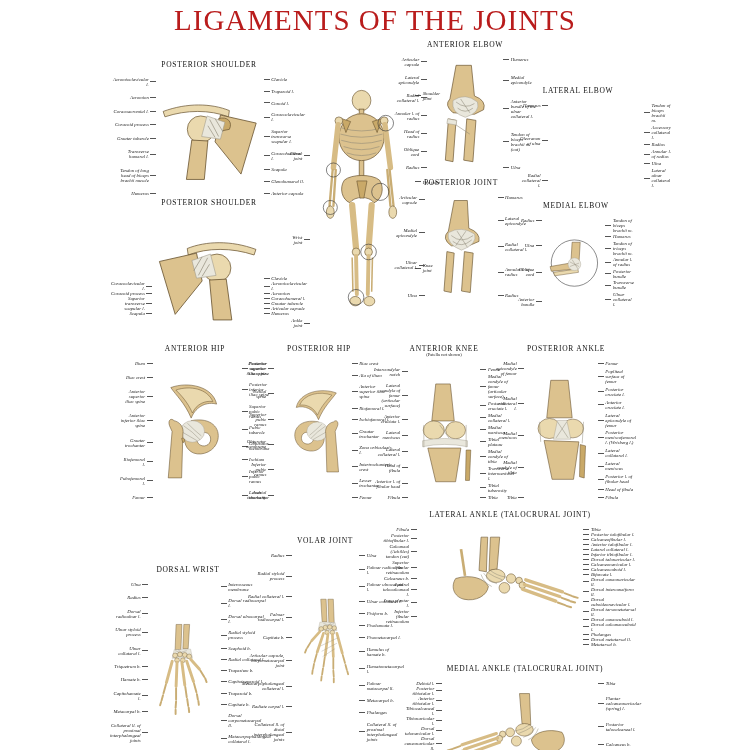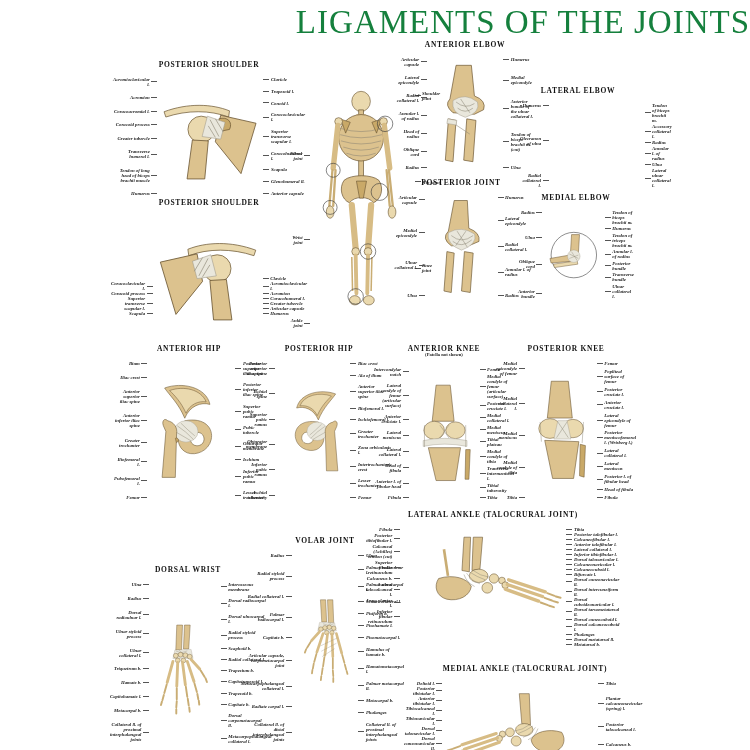--- a/index.html
+++ b/index.html
@@ -1,21 +1,21 @@
 <!DOCTYPE html>
 <html><head>
 <meta charset="utf-8">
 <style>
   html,body{margin:0;padding:0;}
   body{width:750px;height:750px;background:#ffffff;position:relative;overflow:hidden;
        font-family:"Liberation Serif",serif;}
   #poster{position:absolute;inset:0;background:#fff;}
-  .main-title{position:absolute;top:4px;left:0;right:0;text-align:right;
-      font-size:33px;letter-spacing:1px;color:#15803d;font-weight:400;}
-  .sec{position:absolute;display:flex;align-items:stretch;padding-top:11px;box-sizing:border-box;font-weight:bold;}
+  .main-title{position:absolute;top:4px;left:0;right:0;text-align:center;
+      font-size:29px;letter-spacing:1px;color:#b91c1c;font-weight:400;}
+  .sec{position:absolute;display:flex;align-items:stretch;padding-top:11px;box-sizing:border-box;}
   .sec-title{position:absolute;top:0;left:0;right:0;text-align:center;
       font-size:7.5px;letter-spacing:.7px;color:#111;white-space:nowrap;}
   .sec-sub{position:absolute;top:8px;left:0;right:0;text-align:center;
       font-size:4.6px;color:#222;}
   .col{display:flex;flex-direction:column;justify-content:space-between;
       box-sizing:border-box;padding:6px 0;z-index:2;}
   .col.left{width:29%;align-items:flex-end;}
   .col.right{width:29%;align-items:flex-start;}
   .fig{flex:1 1 auto;min-width:0;z-index:1;}
   .fig svg{width:100%;height:100%;display:block;}
@@ -243,21 +243,21 @@
     </div>
     <div class="col right">
         <div class="lbl">Humerus</div>
         <div class="lbl">Lateral epicondyle</div>
         <div class="lbl">Radial collateral l.</div>
         <div class="lbl">Annular l. of radius</div>
         <div class="lbl">Radius</div>
       </div>
   </div>
 
-  <div class="sec inset" style="left:518px;top:193px;width:116px;height:112px;">
+  <div class="sec inset" style="left:518px;top:201px;width:116px;height:112px;">
     <div class="sec-title">MEDIAL ELBOW</div>
     <div class="col left">
         <div class="lbl">Radius</div>
         <div class="lbl">Ulna</div>
         <div class="lbl">Oblique cord</div>
         <div class="lbl">Anterior bundle</div>
       </div>
     <div class="fig">
       <svg viewBox="0 0 110 110" preserveAspectRatio="xMidYMid meet">
         <circle class="ring" cx="56" cy="56" r="40"></circle>
@@ -272,21 +272,21 @@
         <div class="lbl">Tendon of biceps brachii m.</div>
         <div class="lbl">Humerus</div>
         <div class="lbl">Tendon of triceps brachii m.</div>
         <div class="lbl">Annular l. of radius</div>
         <div class="lbl">Posterior bundle</div>
         <div class="lbl">Transverse bundle</div>
         <div class="lbl">Ulnar collateral l.</div>
       </div>
   </div>
 
-  <div class="sec" style="left:114px;top:344px;width:150px;height:162px;">
+  <div class="sec" style="left:120px;top:344px;width:150px;height:162px;">
     <div class="sec-title">ANTERIOR HIP</div>
     <div class="col left">
         <div class="lbl">Ilium</div>
         <div class="lbl">Iliac crest</div>
         <div class="lbl">Anterior superior iliac spine</div>
         <div class="lbl">Anterior inferior iliac spine</div>
         <div class="lbl">Greater trochanter</div>
         <div class="lbl">Iliofemoral l.</div>
         <div class="lbl">Pubofemoral l.</div>
         <div class="lbl">Femur</div>
@@ -384,21 +384,21 @@
         <div class="lbl">Ischiofemoral l.</div>
         <div class="lbl">Greater trochanter</div>
         <div class="lbl">Zona orbicularis l.</div>
         <div class="lbl">Intertrochanteric crest</div>
         <div class="lbl">Lesser trochanter</div>
         <div class="lbl">Femur</div>
       </div>
   </div>
 
   <div class="sec" style="left:496px;top:344px;width:140px;height:162px;">
-    <div class="sec-title">POSTERIOR KNEE</div>
+    <div class="sec-title">POSTERIOR ANKLE</div>
     <div class="col left">
         <div class="lbl">Medial epicondyle of femur</div>
         <div class="lbl">Medial collateral l.</div>
         <div class="lbl">Medial meniscus</div>
         <div class="lbl">Medial condyle of tibia</div>
         <div class="lbl">Tibia</div>
       </div>
     <div class="fig">
       <svg viewBox="0 0 110 150" preserveAspectRatio="xMidYMid meet">
         <path class="b" d="M40,0 L66,0 L72,56 L34,56 Z"></path>
@@ -542,21 +542,21 @@
         <div class="lbl">Pisometacarpal l.</div>
         <div class="lbl">Hamulus of hamate b.</div>
         <div class="lbl">Hamatometacarpal l.</div>
         <div class="lbl">Palmar metacarpal ll.</div>
         <div class="lbl">Metacarpal b.</div>
         <div class="lbl">Phalanges</div>
         <div class="lbl">Collateral ll. of proximal interphalangeal joints</div>
       </div>
   </div>
 
-  <div class="sec foot" style="left:366px;top:510px;width:254px;height:120px;">
+  <div class="sec foot" style="left:383px;top:510px;width:254px;height:120px;">
     <div class="sec-title">LATERAL ANKLE (TALOCRURAL JOINT)</div>
     <div class="col left">
         <div class="lbl">Fibula</div>
         <div class="lbl">Posterior tibiofibular l.</div>
         <div class="lbl">Calcaneal (Achilles) tendon (cut)</div>
         <div class="lbl">Superior fibular retinaculum</div>
         <div class="lbl">Calcaneus b.</div>
         <div class="lbl">Lateral talocalcaneal l.</div>
         <div class="lbl">Long plantar l.</div>
         <div class="lbl">Inferior fibular retinaculum</div>

